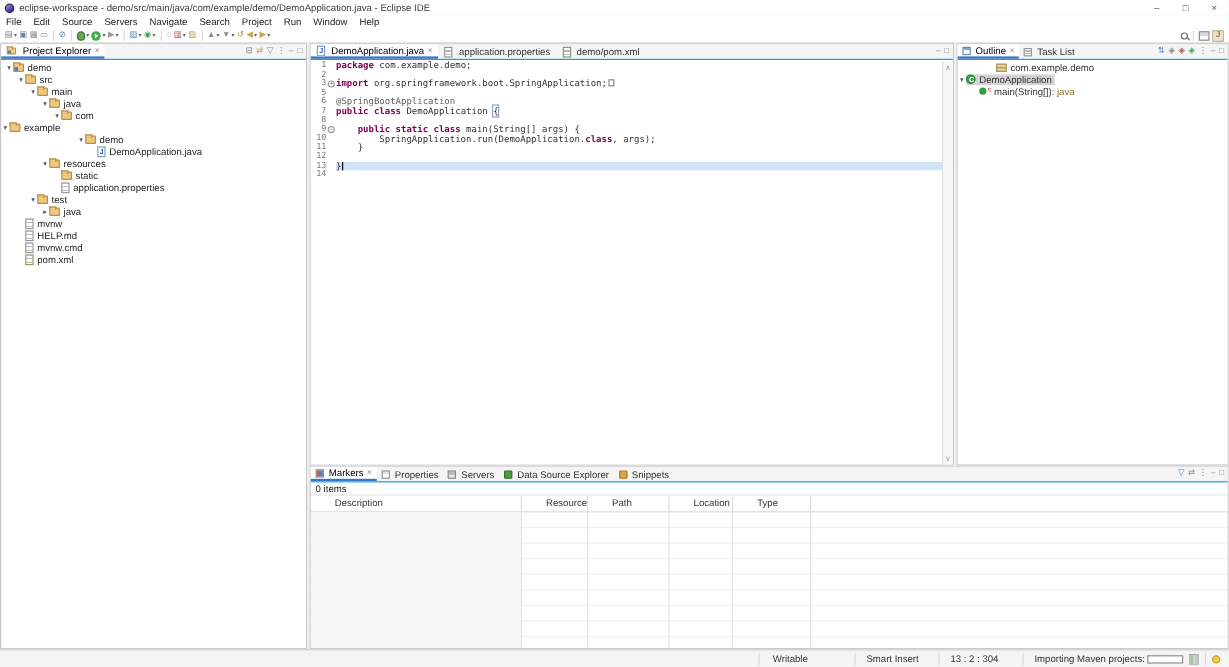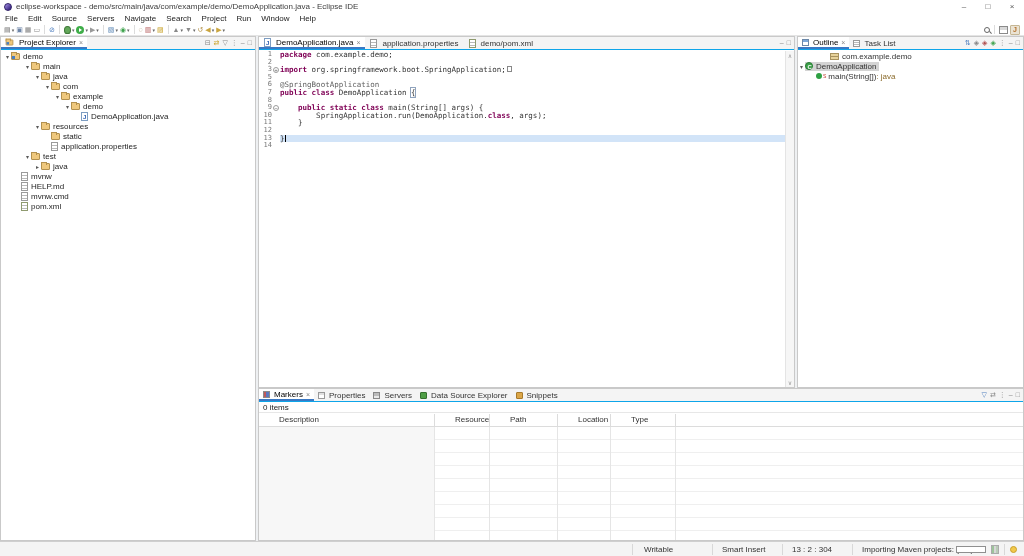--- a/index.html
+++ b/index.html
@@ -240,36 +240,41 @@
       <span class="hdr-ic">–</span>
       <span class="hdr-ic">□</span>
     </span>
   </div>
   <div id="tree">
       <div class="tree-row" style="padding-left: 3px;">
         <span class="expander">▾</span>
         <span class="i-project-folder"></span>
         <span>demo</span>
       </div>
+      <div class="tree-row" style="padding-left: 13px;">
+        <span class="expander">▾</span>
+        <span class="i-folder"></span>
+        <span>src</span>
+      </div>
       <div class="tree-row" style="padding-left: 23px;">
         <span class="expander">▾</span>
         <span class="i-folder"></span>
         <span>main</span>
       </div>
       <div class="tree-row" style="padding-left: 33px;">
         <span class="expander">▾</span>
         <span class="i-folder"></span>
         <span>java</span>
       </div>
       <div class="tree-row" style="padding-left: 43px;">
         <span class="expander">▾</span>
         <span class="i-folder"></span>
         <span>com</span>
       </div>
-      <div class="tree-row" style="padding-left: 53px;">
+      <div class="tree-row" style="">
         <span class="expander">▾</span>
         <span class="i-folder"></span>
         <span>example</span>
       </div>
       <div class="tree-row" style="padding-left: 63px;">
         <span class="expander">▾</span>
         <span class="i-folder"></span>
         <span>demo</span>
       </div>
       <div class="tree-row" style="padding-left: 73px;">

